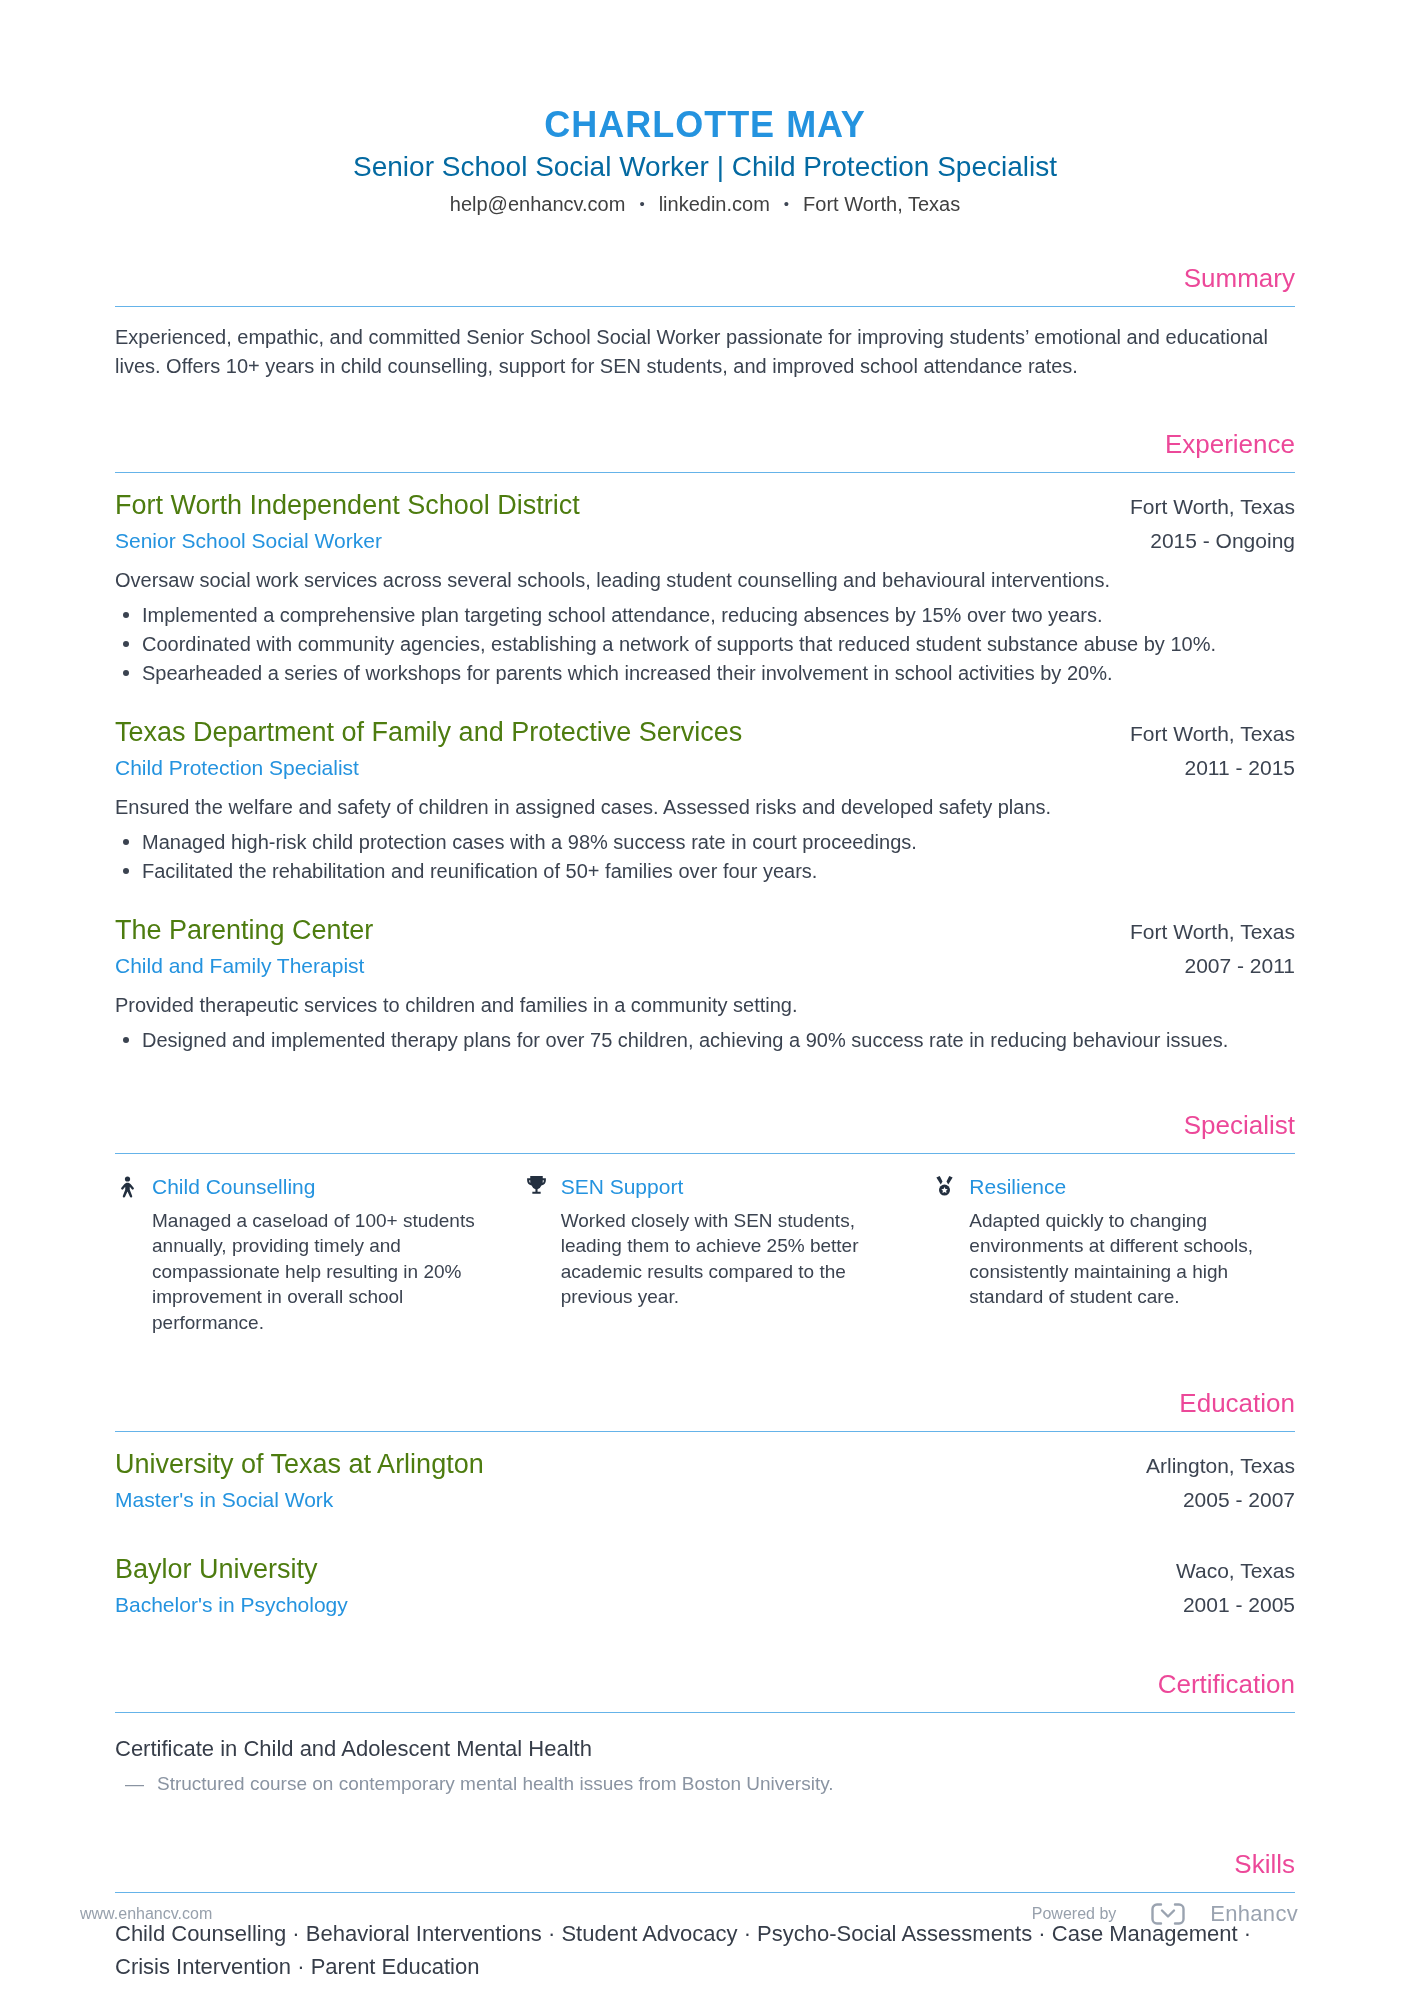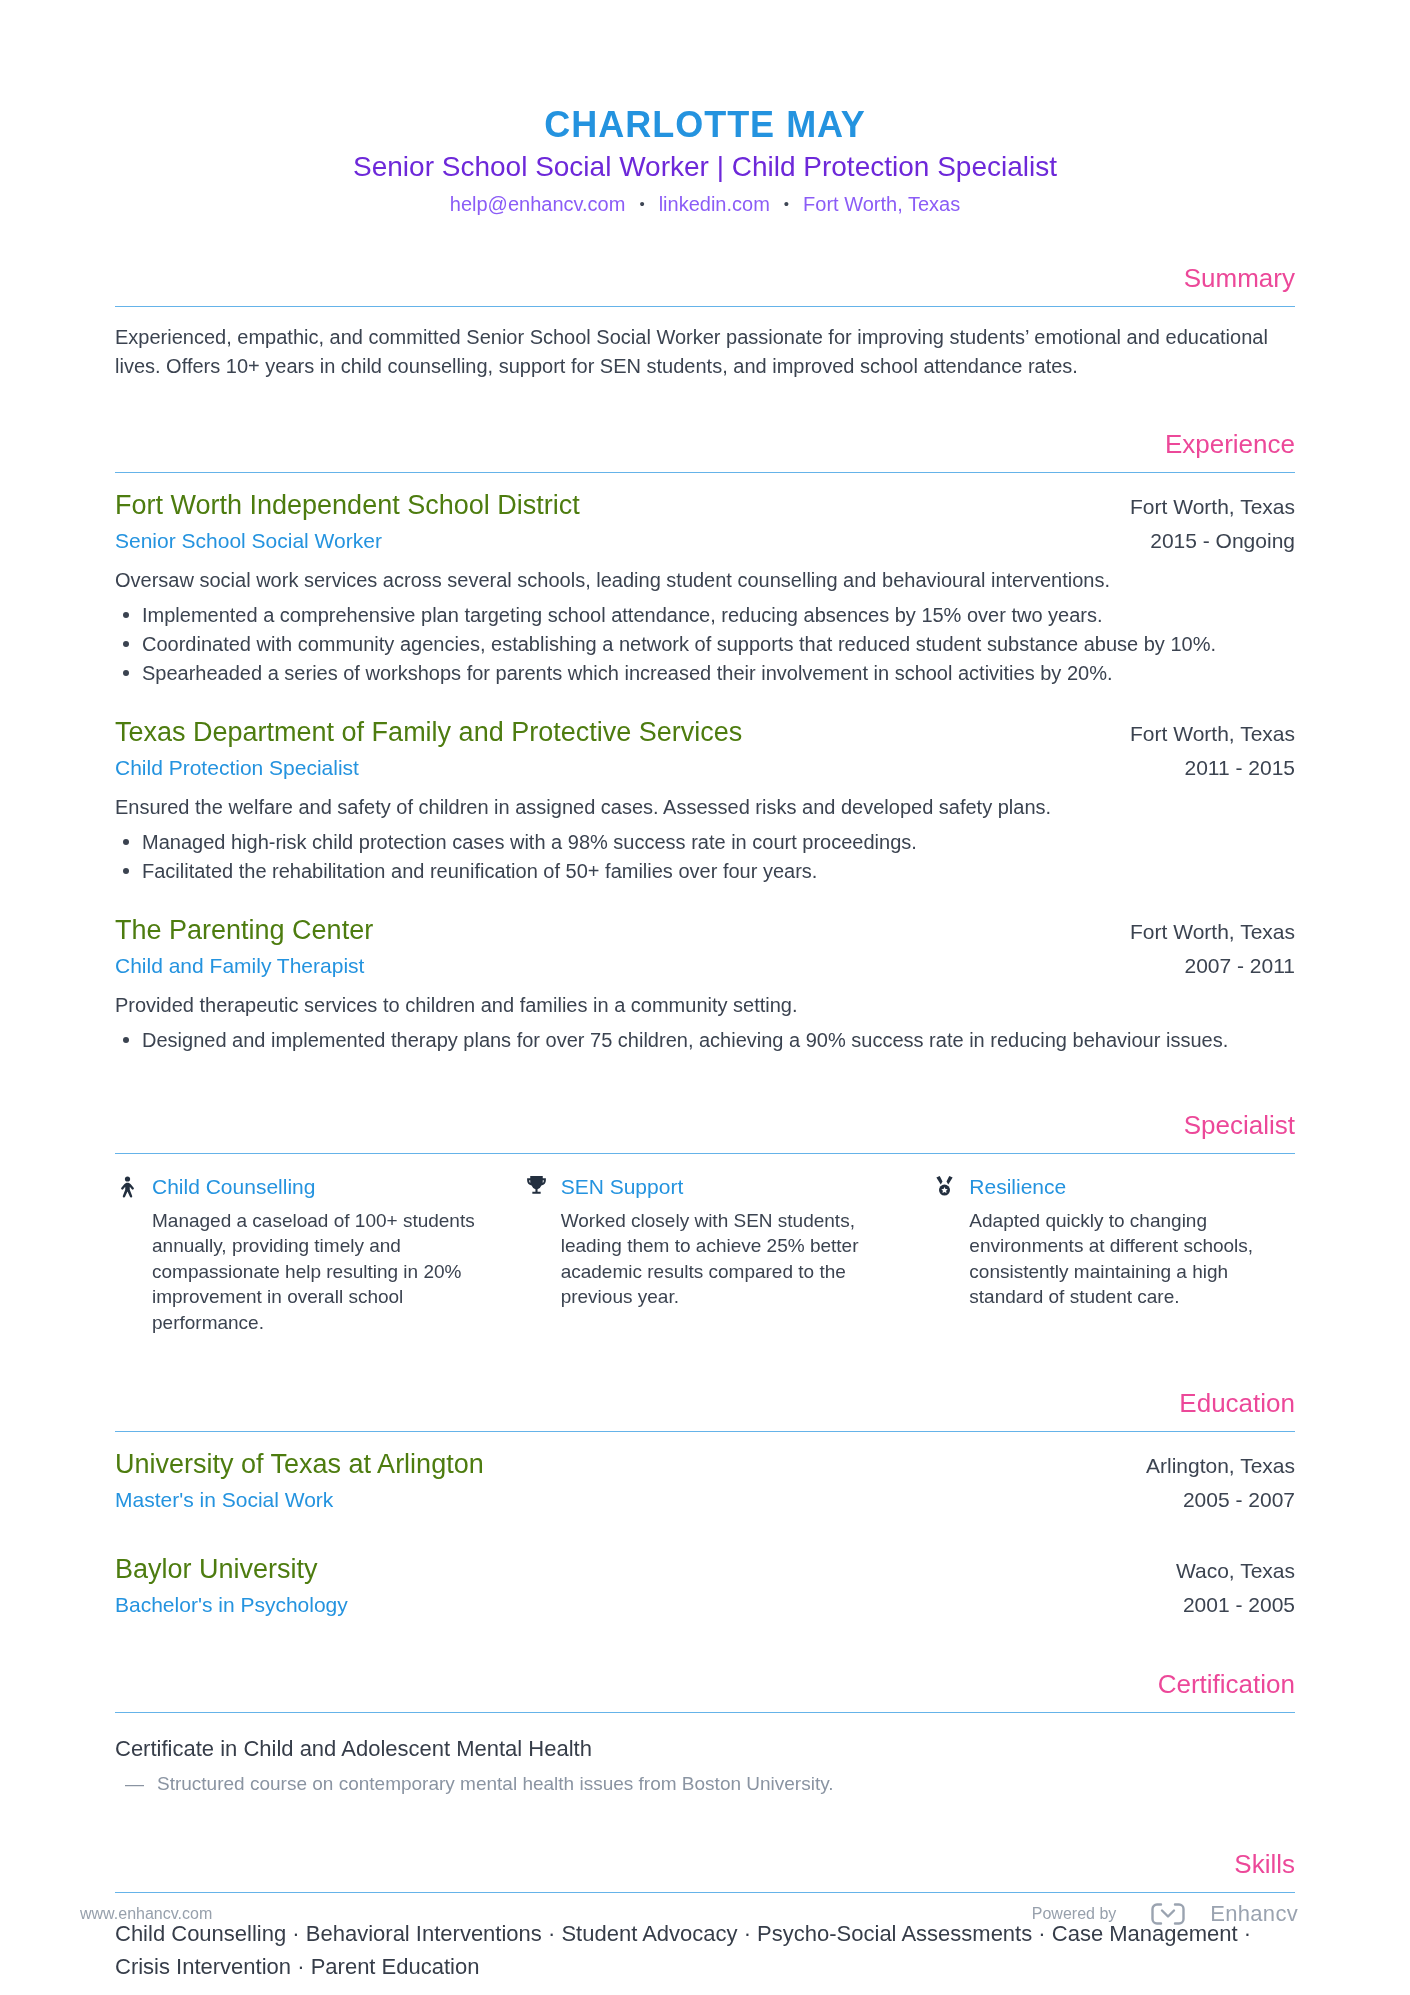--- a/index.html
+++ b/index.html
@@ -13,23 +13,23 @@
     -webkit-font-smoothing:antialiased;
   }
   .page { padding:104px 115px 0 115px; }
 
   
   .header { text-align:center; }
   .name {
     font-size:36px; font-weight:bold; letter-spacing:1px;
     color:#2493df; line-height:1.15;
   }
-  .job-title { font-size:28px; color:#6d28d9; margin-top:6px; font-weight:normal; }
+  .job-title { font-size:28px; color:#0369a1; margin-top:6px; font-weight:normal; }
   .contacts {
-    margin-top:10px; font-size:20px; color:#8b5cf6;
+    margin-top:10px; font-size:20px; color:#404040;
     display:flex; justify-content:center; align-items:flex-start;
   }
   .contact-item { white-space:nowrap; }
   .contact-item:not(:last-child)::after {
     content:"\2022"; margin:0 14px; font-size:15px; color:#3f4755;
     position:relative; top:-2px;
   }
 
   
   .section { margin-top:50px; }

